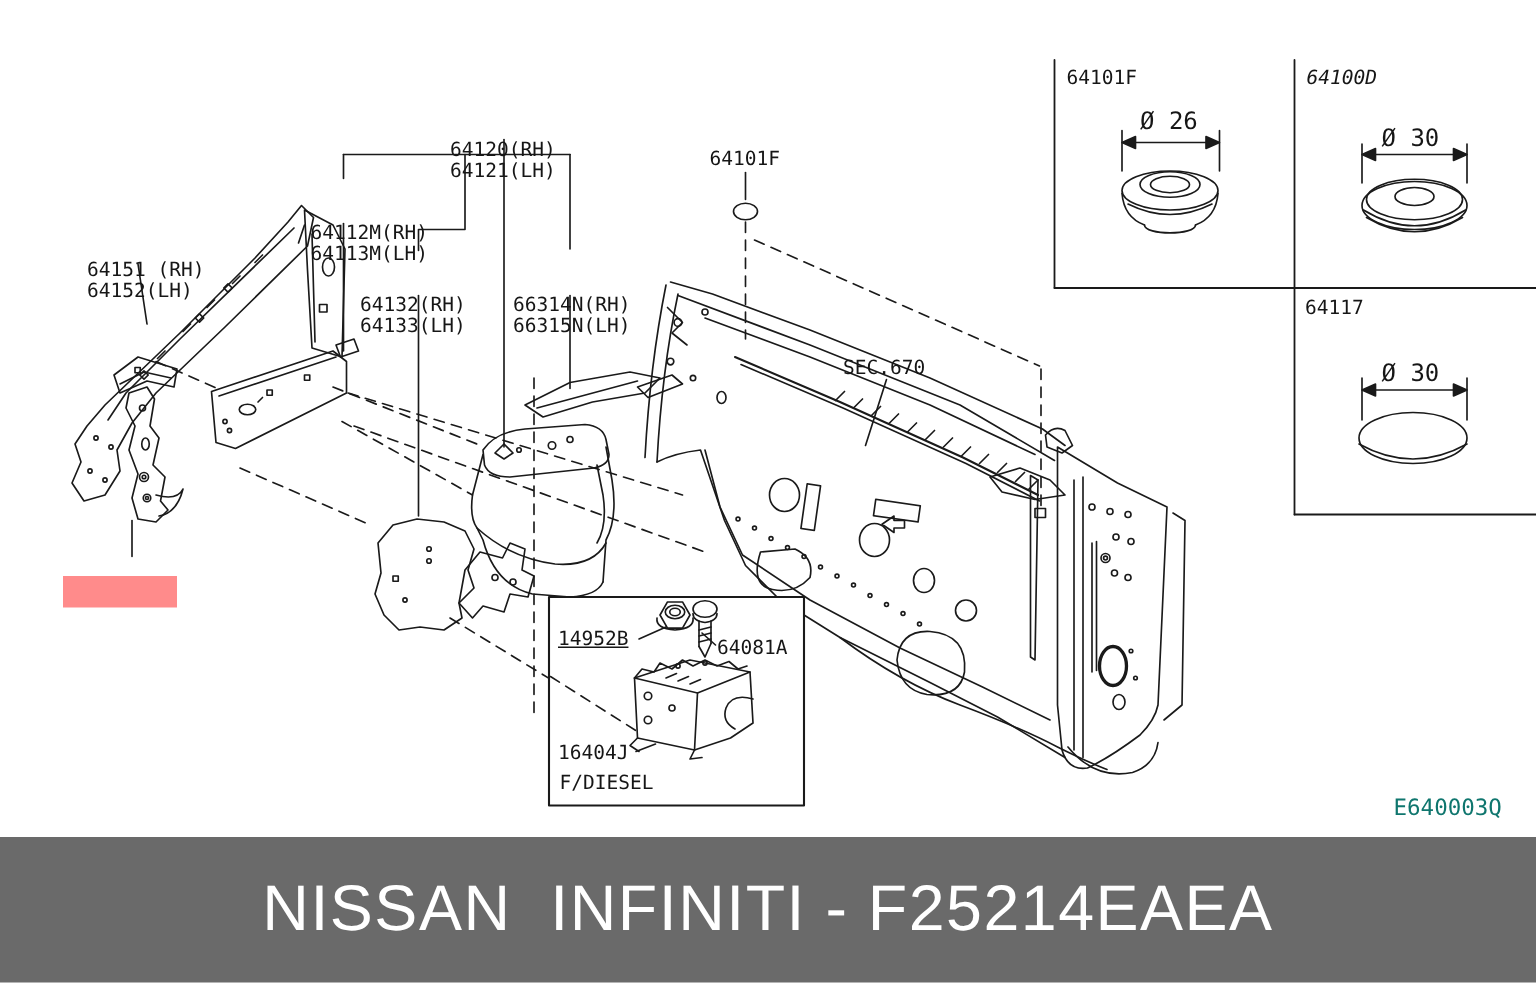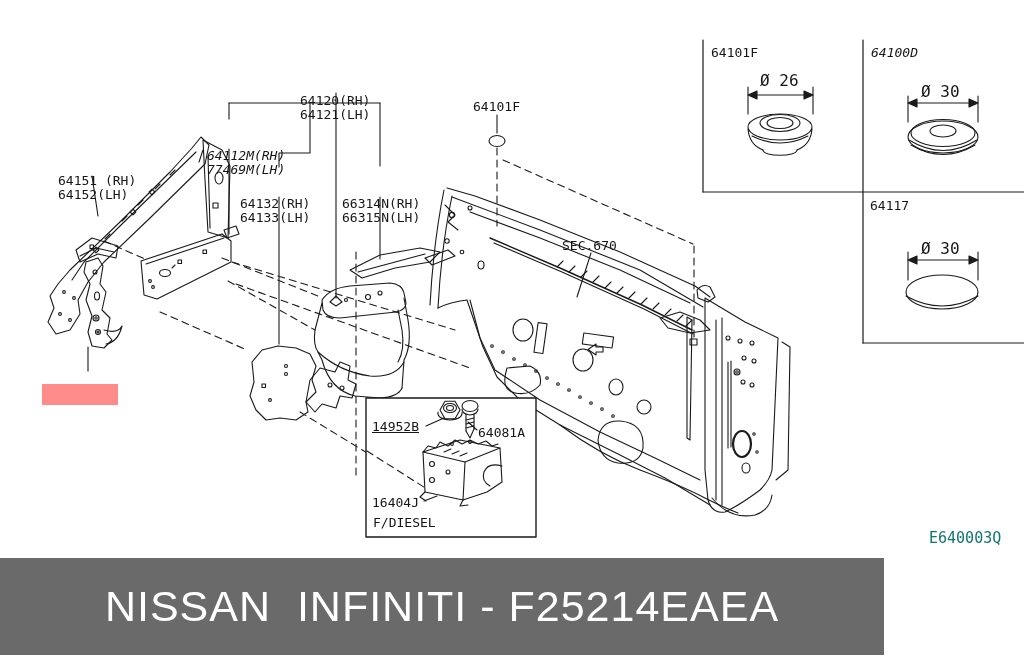--- a/index.html
+++ b/index.html
@@ -5,21 +5,21 @@
   html,body{margin:0;padding:0;background:#ffffff;}
   #stage{position:relative;width:1024px;height:659px;background:#ffffff;overflow:hidden;
          font-family:"DejaVu Sans Mono", monospace;}
   svg{position:absolute;left:0;top:0;}
   .lbl{position:absolute;font:13px/14px "DejaVu Sans Mono", monospace;color:#161616;
        white-space:pre;letter-spacing:0;}
   .dia{position:absolute;font:16px/17px "DejaVu Sans Mono", monospace;color:#161616;white-space:pre;}
   .code{position:absolute;font:15px/16px "DejaVu Sans Mono", monospace;color:#0f766e;}
   .hl{position:absolute;left:42px;top:384px;width:76px;height:21px;}
   .lh-muted{color:#6e6e6e;}
-  #banner{position:absolute;left:0;top:558px;width:884px;height:97px;background:#6a6a6a;
+  #banner{position:absolute;left:0;top:558px;width:1024px;height:97px;background:#6a6a6a;
           display:flex;align-items:center;justify-content:center;gap:39px;}
   #banner span{font-family:"Liberation Sans", sans-serif;font-size:43px;color:#ffffff;
                letter-spacing:1px;white-space:pre;}
 </style>
 </head>
 <body>
 
 <div id="stage">
 
   <svg width="1024" height="659" viewBox="0 0 1024 659" fill="none" stroke="#1a1a1a" stroke-width="1.1" stroke-linecap="round" stroke-linejoin="round">
@@ -273,22 +273,22 @@
       <ellipse cx="942" cy="292" rx="36" ry="17"></ellipse>
       <path d="M906,296 Q942,316 978,296"></path>
     </g>
   </svg>
 
   <div class="hl" style="background: rgb(255, 139, 139);"></div>
 
   <div class="lbl" style="left:300px;top:66px;">
     <div>64120(RH)</div><div>64121(LH)</div>
   </div>
-  <div class="lbl" style="left:207px;top:121px;font-style:italic;">
-    <div>64112M(RH)</div><div>77469M(LH)</div>
+  <div class="lbl" style="left:207px;top:121px;">
+    <div>64112M(RH)</div><div>64113M(LH)</div>
   </div>
   <div class="lbl" style="left:58px;top:146px;">
     <div>64151 (RH)</div><div>64152(LH)</div>
   </div>
   <div class="lbl" style="left:240px;top:169px;">
     <div>64132(RH)</div><div>64133(LH)</div>
   </div>
   <div class="lbl" style="left:342px;top:169px;">
     <div>66314N(RH)</div><div>66315N(LH)</div>
   </div>

